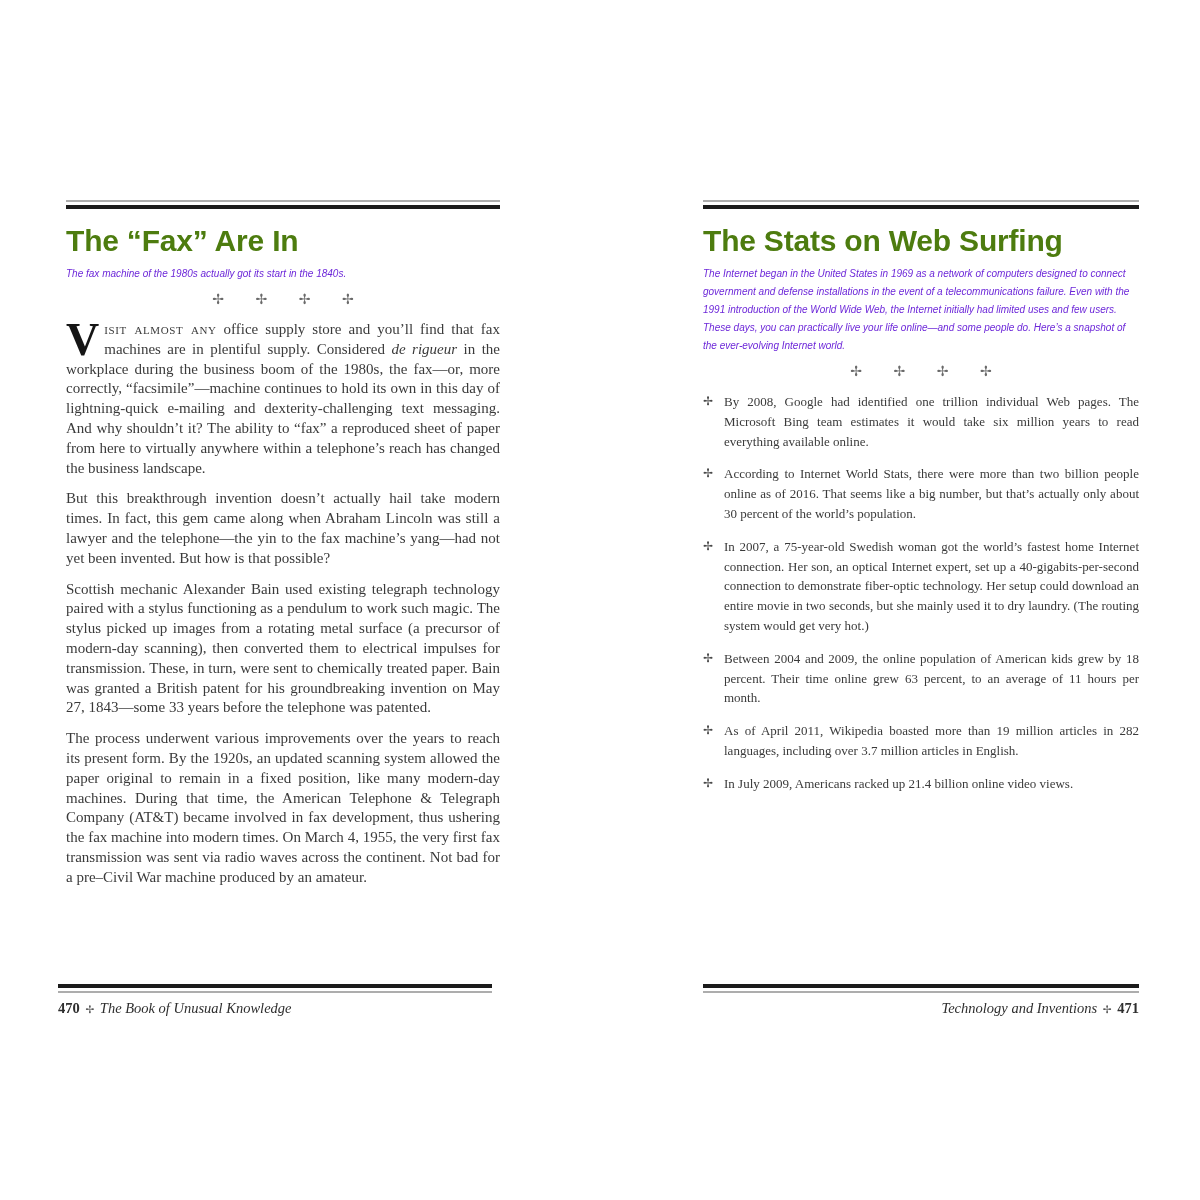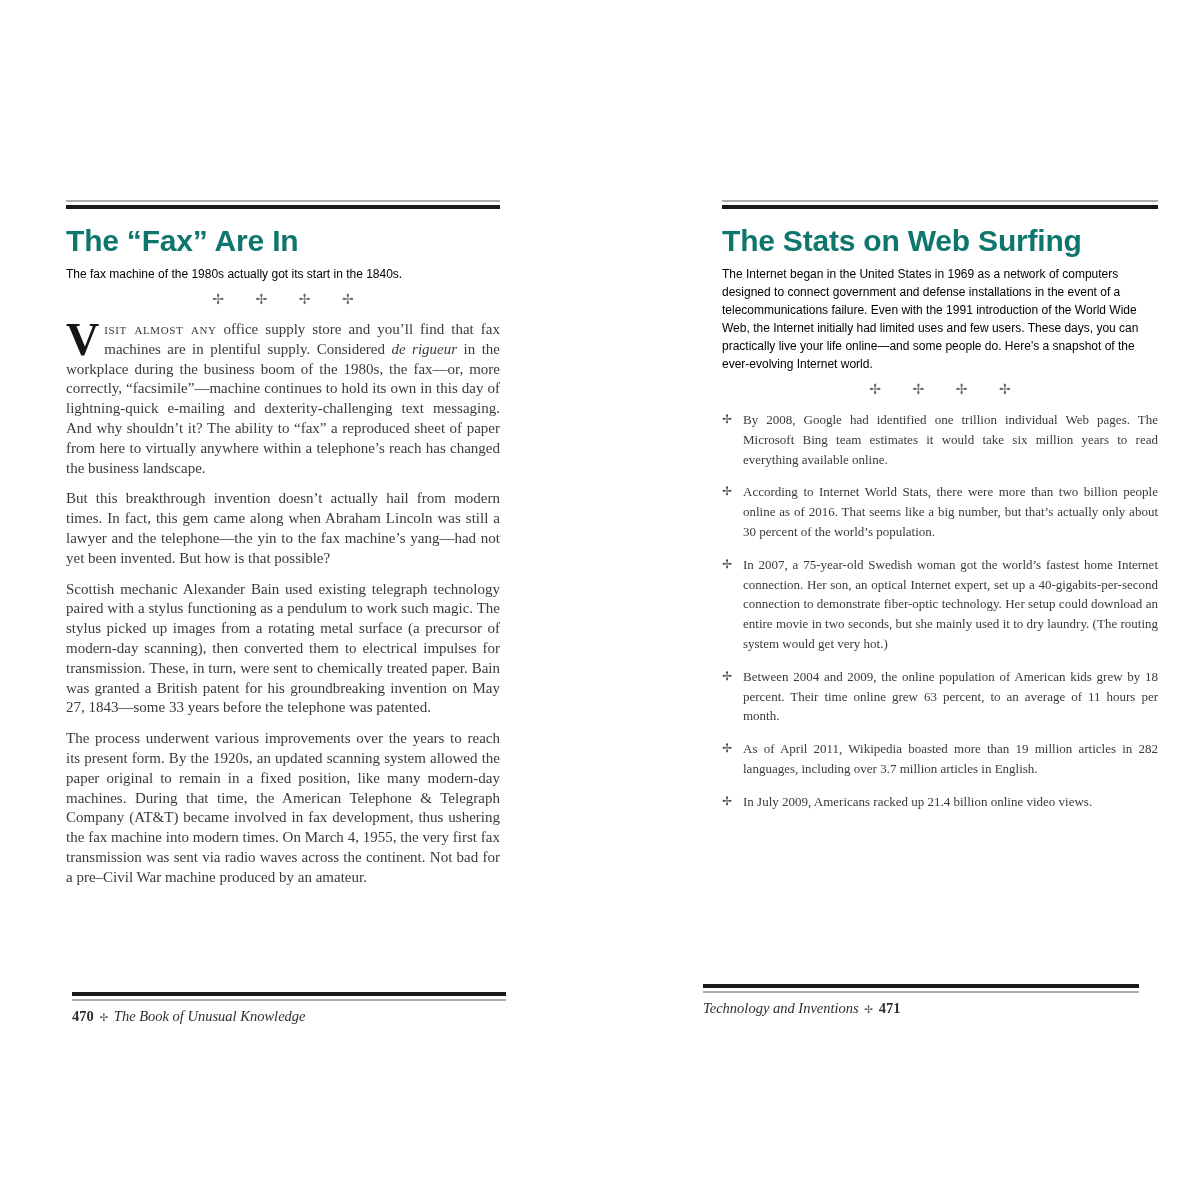--- a/index.html
+++ b/index.html
@@ -3,36 +3,36 @@
 <meta charset="utf-8">
 <style>
   html,body { margin:0; padding:0; }
   body {
     width:1200px; height:1200px; background:#ffffff; position:relative;
     font-family:"Liberation Serif", serif; overflow:hidden;
     -webkit-font-smoothing:antialiased;
   }
   .page-col { position:absolute; top:200px; }
   .col-left  { left:66px;  width:434px; }
-  .col-right { left:722px; width:436px; }
+  .col-right { left:703px; width:436px; }
 
   
   .rule-top .thin  { height:2px; background:#adadad; margin-bottom:3px; }
   .rule-top .thick { height:4px; background:#1b1b1b; }
   .rule-bottom .thick { height:4px; background:#1b1b1b; margin-bottom:3px; }
   .rule-bottom .thin  { height:2px; background:#adadad; }
 
   .page-title {
     font-family:"Liberation Sans", sans-serif; font-weight:600;
-    font-size:30px; color:#0f766e; letter-spacing:-0.2px;
+    font-size:30px; color:#4d7c0f; letter-spacing:-0.2px;
     margin:15px 0 7px;
   }
   .subtitle {
-    font-family:"Liberation Sans", sans-serif; 
-    font-size:12px; line-height:18px; color:#000000; margin:0 0 6px;
+    font-family:"Liberation Sans", sans-serif; font-style:italic;
+    font-size:10px; line-height:18px; color:#6d28d9; margin:0 0 6px;
   }
   .ornament {
     text-align:center; color:#6a6a6a; font-family:"DejaVu Sans", sans-serif;
     font-size:14px; word-spacing:27px; margin:8px 0 13px;
   }
   .body-para {
     font-size:15px; line-height:19.8px; color:#3a3a3a;
     text-align:justify; margin:0 0 11px;
   }
   .dropcap {
@@ -46,43 +46,43 @@
   .bullet { display:flex; margin-bottom:13px; }
   .bullet .marker {
     flex:none; width:21px; color:#4a4a4a;
     font-family:"DejaVu Sans", sans-serif; font-size:12px; padding-top:2px;
   }
   .bullet .btext {
     flex:1; font-size:13px; line-height:19.8px; color:#3a3a3a; text-align:justify;
   }
 
   .footer { position:absolute; top:984px; }
-  .footer-left  { left:72px;  width:434px;margin-top:8px; }
-  .footer-right { left:703px; width:436px; text-align:left; }
+  .footer-left  { left:58px;  width:434px; }
+  .footer-right { left:703px; width:436px; text-align:right; }
   .footer-text { margin-top:7px; font-size:14.5px; color:#2e2e2e; }
   .f-num { font-weight:bold; }
   .f-title { font-style:italic; }
   .f-sep { font-family:"DejaVu Sans", sans-serif; font-size:10.5px; color:#555; padding:0 2px; }
 </style>
 </head>
 <body>
 
 <div class="page-col col-left">
   <div class="rule-top">
     <div class="thin"></div>
     <div class="thick"></div>
   </div>
   <div class="page-title">The “Fax” Are In</div>
   <div class="subtitle">The fax machine of the 1980s actually got its start in the 1840s.</div>
   <div class="ornament">✢ ✢ ✢ ✢</div>
 
   <p class="body-para">
     <span class="dropcap">V</span><span class="smallcaps">isit almost any</span><span> office supply store and you’ll find that fax machines are in plentiful supply. Considered </span><span class="it">de rigueur</span><span> in the workplace during the business boom of the 1980s, the fax—or, more correctly, “facsimile”—machine continues to hold its own in this day of lightning-quick e-mailing and dexterity-challenging text messaging. And why shouldn’t it? The ability to “fax” a reproduced sheet of paper from here to virtually anywhere within a telephone’s reach has changed the business landscape.</span>
   </p>
-  <p class="body-para">But this breakthrough invention doesn’t actually hail from modern times. In fact, this gem came along when Abraham Lincoln was still a lawyer and the telephone—the yin to the fax machine’s yang—had not yet been invented. But how is that possible?</p>
+  <p class="body-para">But this breakthrough invention doesn’t actually hail take modern times. In fact, this gem came along when Abraham Lincoln was still a lawyer and the telephone—the yin to the fax machine’s yang—had not yet been invented. But how is that possible?</p>
   <p class="body-para">Scottish mechanic Alexander Bain used existing telegraph technology paired with a stylus functioning as a pendulum to work such magic. The stylus picked up images from a rotating metal surface (a precursor of modern-day scanning), then converted them to electrical impulses for transmission. These, in turn, were sent to chemically treated paper. Bain was granted a British patent for his groundbreaking invention on May 27, 1843—some 33 years before the telephone was patented.</p>
   <p class="body-para">The process underwent various improvements over the years to reach its present form. By the 1920s, an updated scanning system allowed the paper original to remain in a fixed position, like many modern-day machines. During that time, the American Telephone &amp; Telegraph Company (AT&amp;T) became involved in fax development, thus ushering the fax machine into modern times. On March 4, 1955, the very first fax transmission was sent via radio waves across the continent. Not bad for a pre–Civil War machine produced by an amateur.</p>
 </div>
 
 <div class="page-col col-right">
   <div class="rule-top">
     <div class="thin"></div>
     <div class="thick"></div>
   </div>
   <div class="page-title">The Stats on Web Surfing</div>

